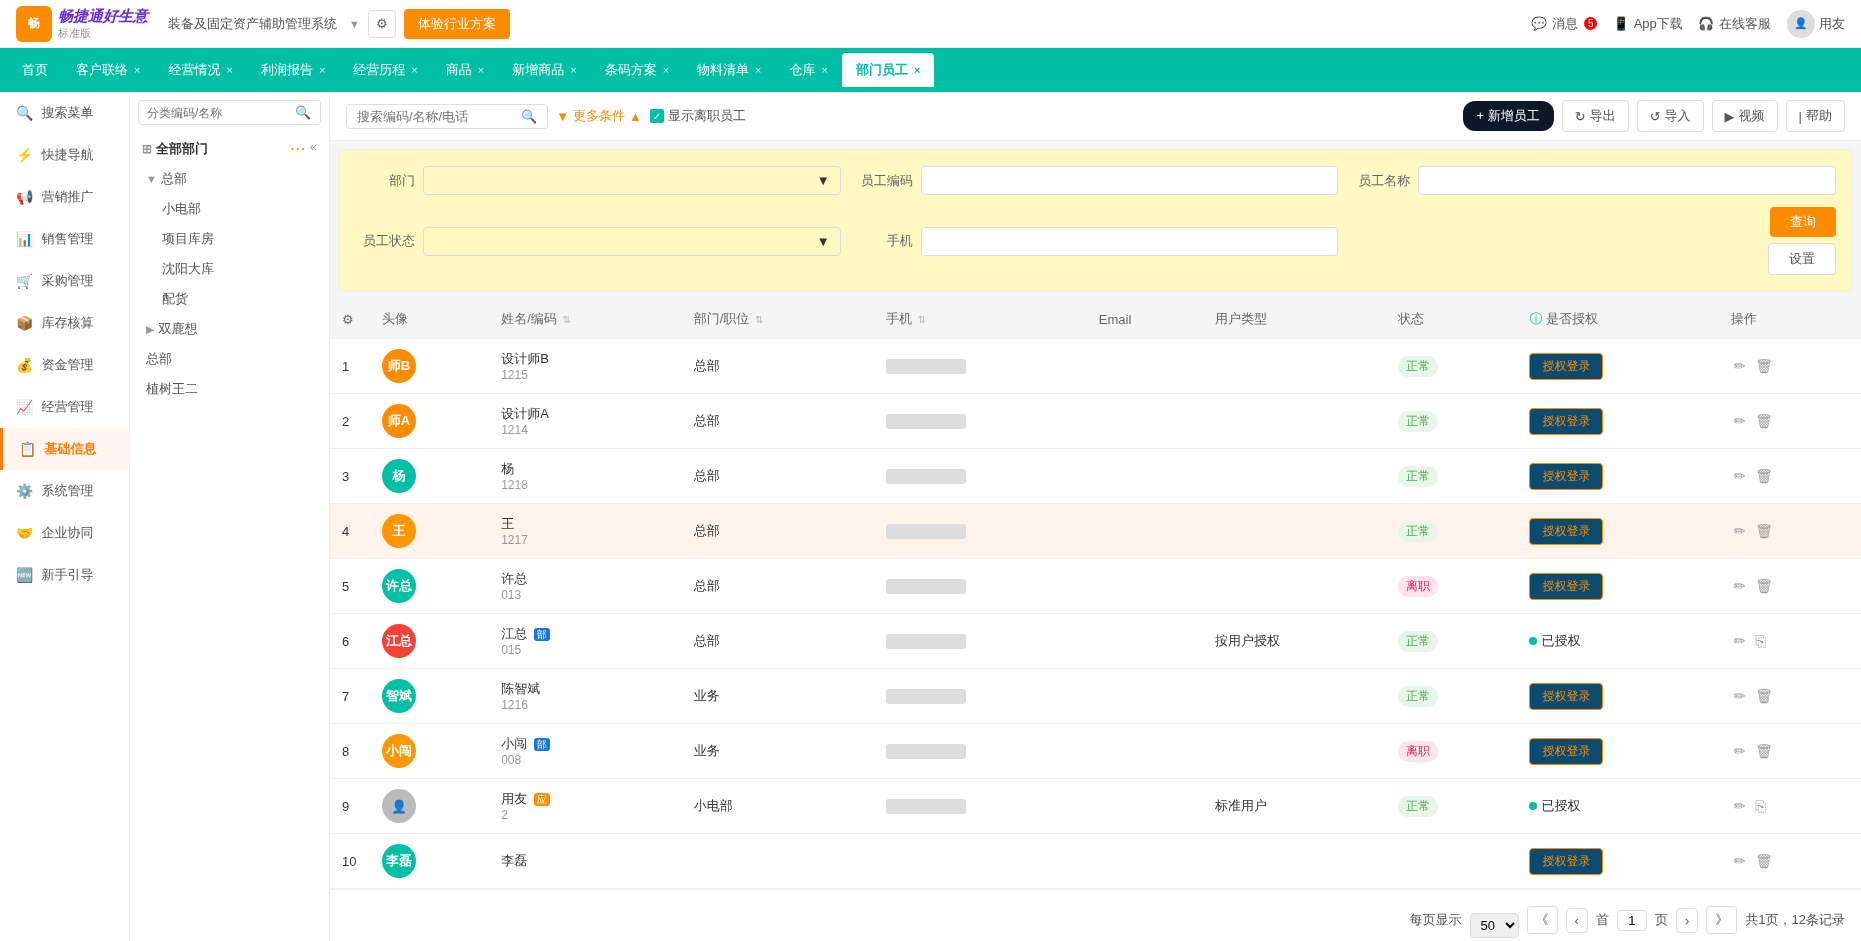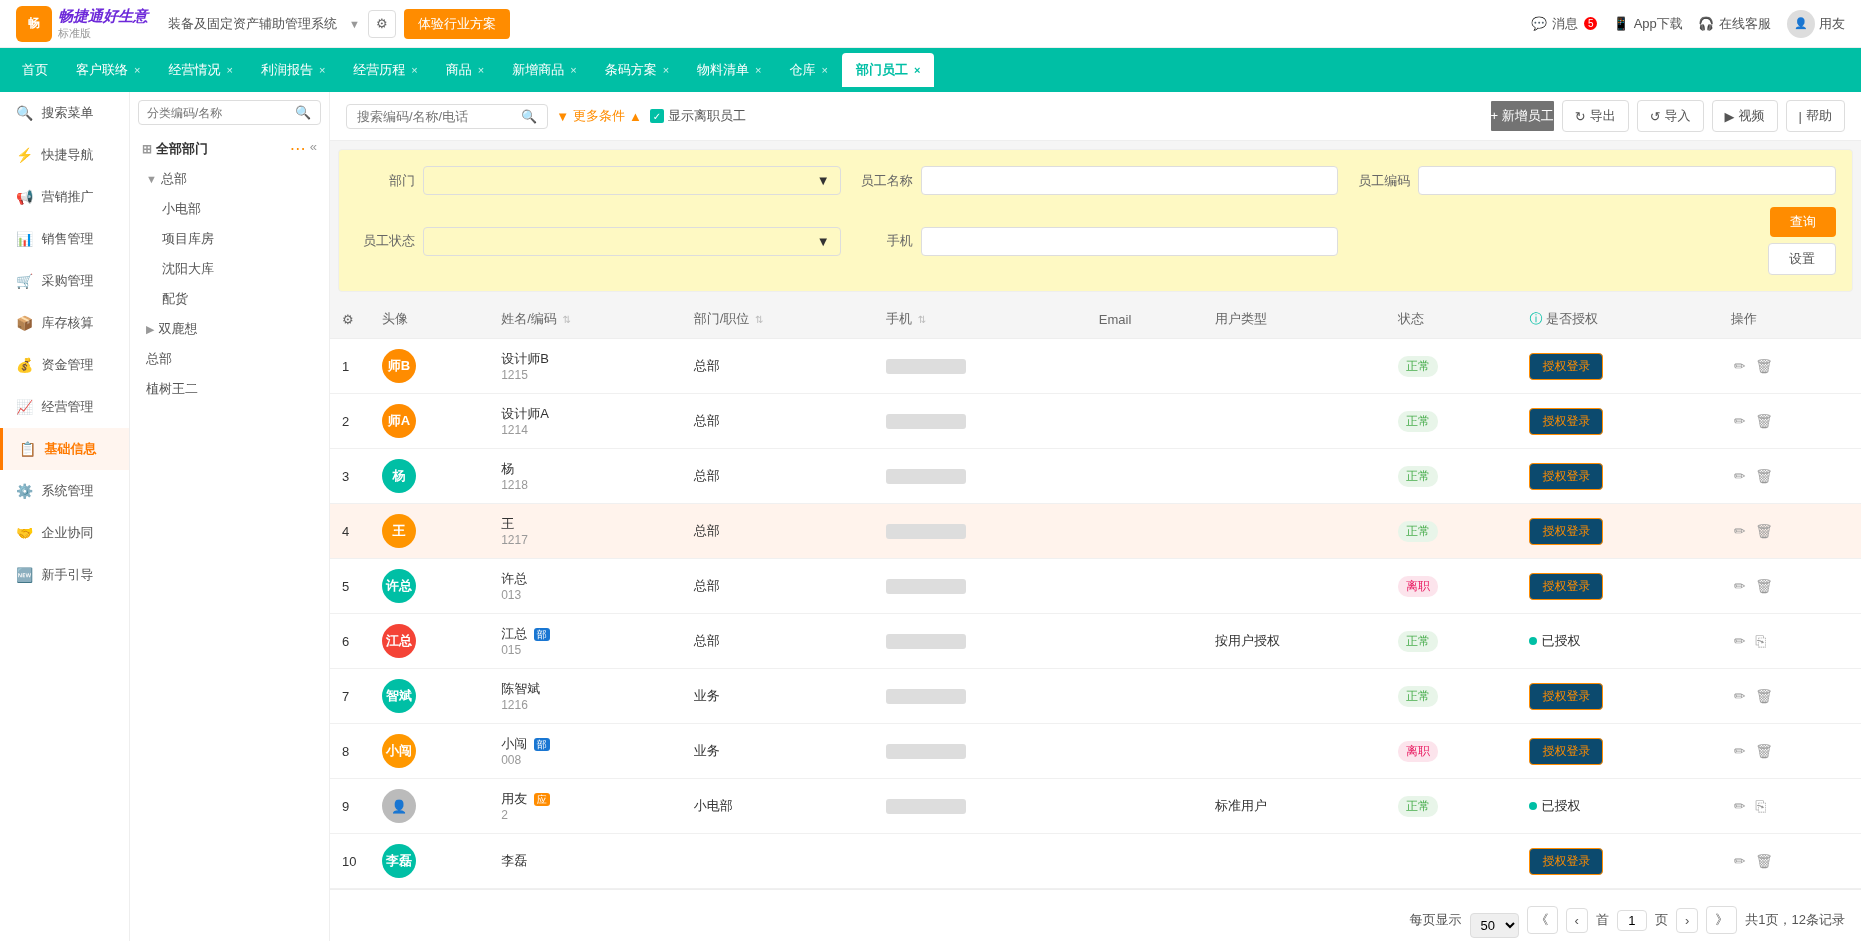--- a/index.html
+++ b/index.html
@@ -57,21 +57,21 @@
 
     
     .toolbar { display: flex; align-items: center; background: white; padding: 8px 16px; border-bottom: 1px solid #eee; gap: 4px; justify-content: space-between; }
     .toolbar-left { display: flex; align-items: center; gap: 8px; }
     .search-box { display: flex; align-items: center; border: 1px solid #ddd; border-radius: 4px; padding: 4px 10px; gap: 4px; }
     .search-box input { border: none; outline: none; font-size: 13px; width: 160px; }
     .more-filter { display: flex; align-items: center; gap: 4px; color: #ff8c00; cursor: pointer; font-size: 13px; }
     .show-leave { display: flex; align-items: center; gap: 4px; color: #555; cursor: pointer; font-size: 13px; }
     .checkbox-teal { width: 14px; height: 14px; background: #00bfa5; border-radius: 2px; display: flex; align-items: center; justify-content: center; color: white; font-size: 10px; }
     .toolbar-right { display: flex; align-items: center; gap: 8px; }
-    .btn-primary { background: #737373; color: white; border: none; padding: 6px 0; border-radius: 1px; cursor: pointer; font-size: 13px; }
+    .btn-primary { background: #0f172a; color: white; border: none; padding: 6px 14px; border-radius: 12px; cursor: pointer; font-size: 13px; }
     .btn-outline { background: white; color: #555; border: 1px solid #ddd; padding: 6px 12px; border-radius: 4px; cursor: pointer; font-size: 13px; display: flex; align-items: center; gap: 4px; }
     .filter-row { display: flex; align-items: center; gap: 8px; }
     .filter-label { color: #666; font-size: 13px; white-space: nowrap; min-width: 60px; text-align: right; }
     .filter-select { flex: 1; border: 1px solid #ddd; border-radius: 4px; padding: 6px 10px; font-size: 13px; display: flex; align-items: center; justify-content: space-between; cursor: pointer; }
     .filter-input { flex: 1; border: 1px solid #ddd; border-radius: 4px; padding: 6px 10px; font-size: 13px; outline: none; }
     .btn-query { background: #ff8c00; color: white; border: none; padding: 6px 20px; border-radius: 4px; cursor: pointer; font-size: 13px; }
     .btn-reset { background: white; color: #555; border: 1px solid #ddd; padding: 6px 20px; border-radius: 4px; cursor: pointer; font-size: 13px; }
 
     
     .table-container { background: white; margin: 0; }
@@ -332,25 +332,25 @@
       <div class="filter-section">
         <div style="display:grid;grid-template-columns:1fr 1fr 1fr;gap:12px;align-items:center;">
           <div class="filter-row">
             <span class="filter-label">部门</span>
             <div class="filter-select">
               <span></span>
               <span>▼</span>
             </div>
           </div>
           <div class="filter-row">
+            <span class="filter-label">员工编码</span>
+            <input class="filter-input" type="text" style="">
+          </div>
+          <div class="filter-row">
             <span class="filter-label">员工名称</span>
-            <input class="filter-input" type="text" style="">
-          </div>
-          <div class="filter-row">
-            <span class="filter-label">员工编码</span>
             <input class="filter-input" type="text" style="">
           </div>
         </div>
         <div style="display:grid;grid-template-columns:1fr 1fr 1fr;gap:12px;align-items:center;margin-top:12px;">
           <div class="filter-row">
             <span class="filter-label">员工状态</span>
             <div class="filter-select">
               <span></span>
               <span>▼</span>
             </div>

